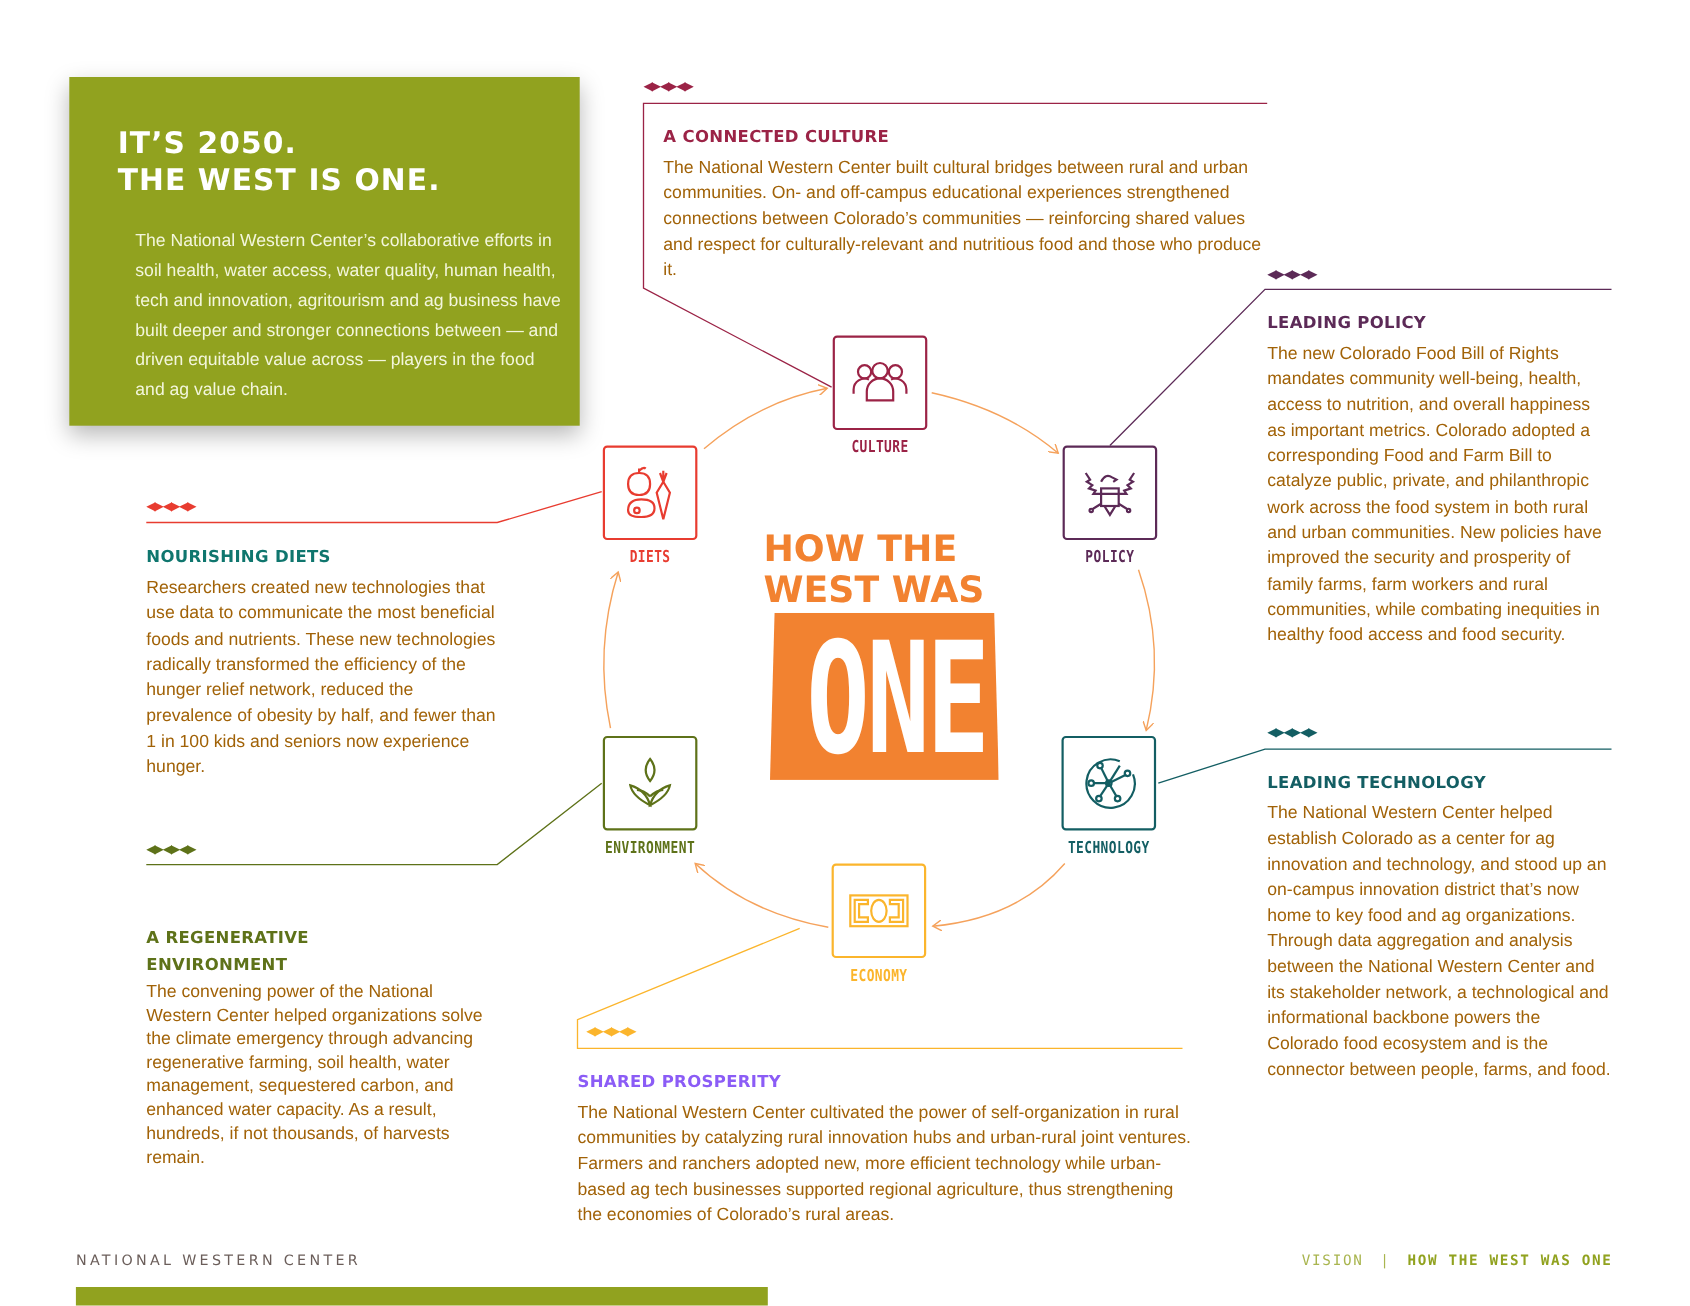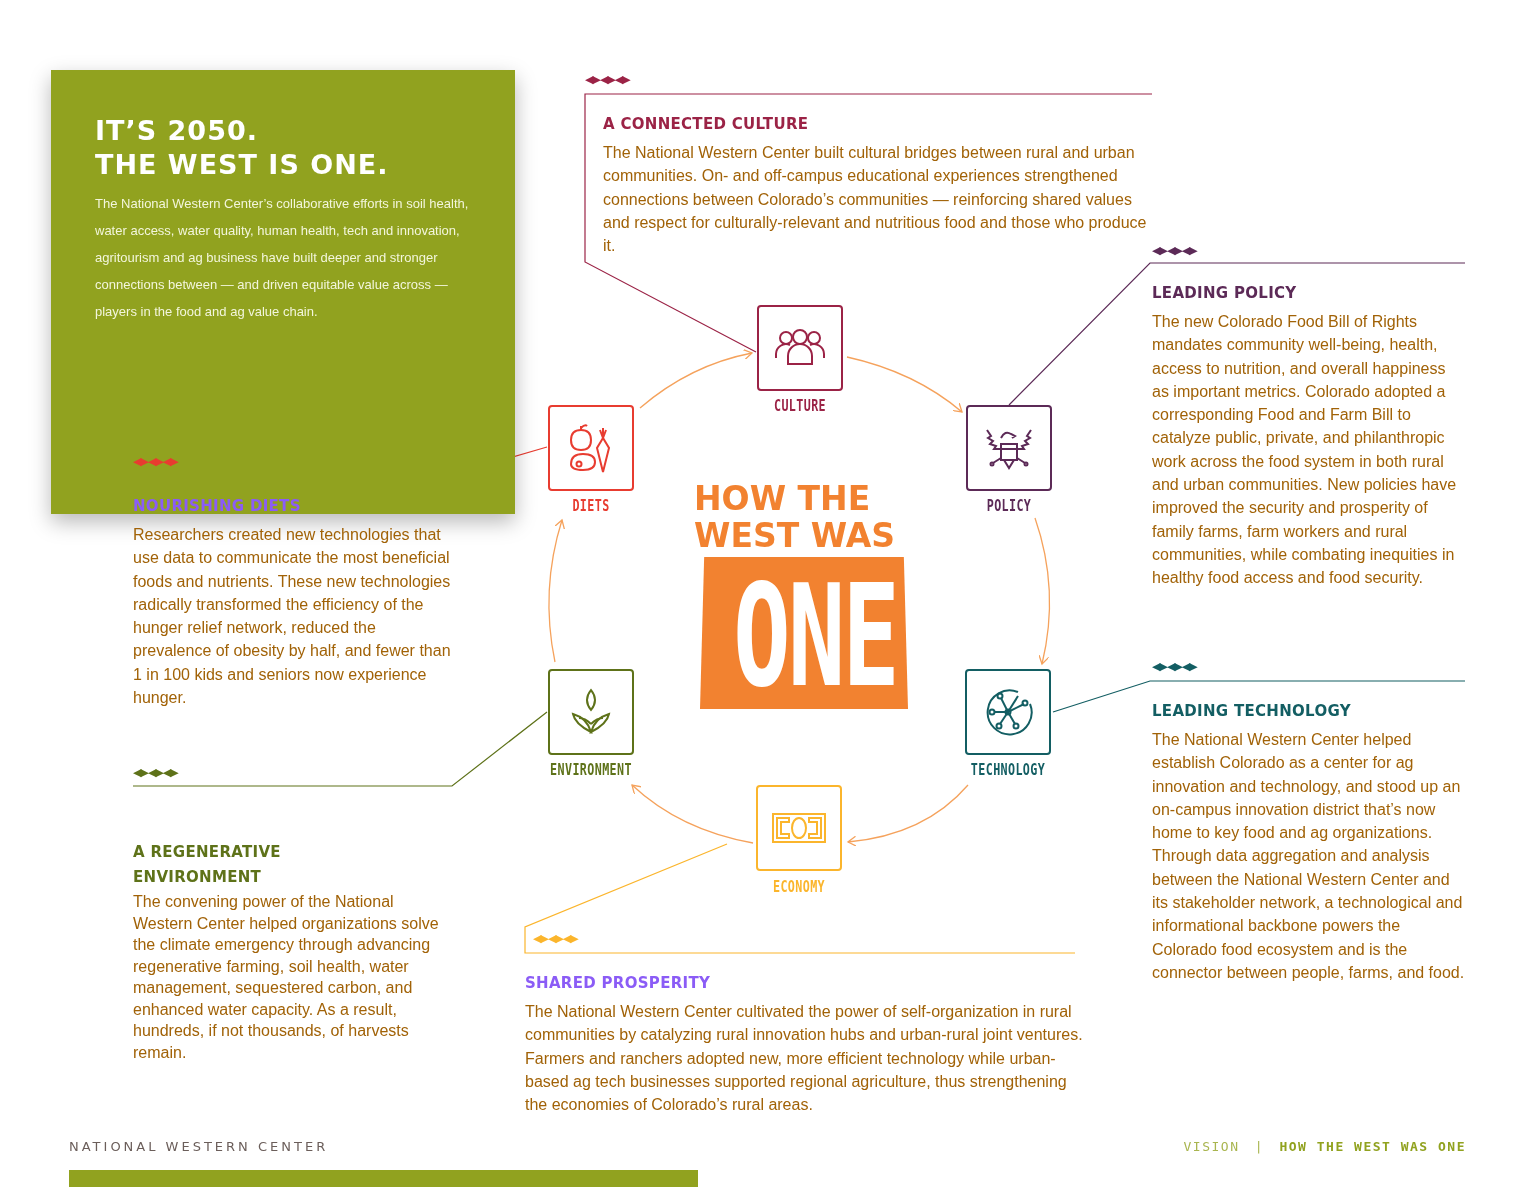--- a/index.html
+++ b/index.html
@@ -1,20 +1,20 @@
 <!DOCTYPE html>
 <html><head>
 <meta charset="utf-8">
 <style>
   html,body{margin:0;padding:0;background:#ffffff;}
   body{width:1536px;height:1187px;position:relative;overflow:hidden;font-family:"Liberation Sans",sans-serif;}
   .abs{position:absolute;}
-  .intro{left:51px;top:70px;width:464px;height:444px;background:#91a21f;box-shadow:0 8px 20px rgba(0,0,0,0.28);}
+  .intro{left:63px;top:70px;width:464px;height:317px;background:#91a21f;box-shadow:0 8px 20px rgba(0,0,0,0.28);}
   .intro h1{position:absolute;left:44px;top:44px;margin:0;color:#fff;font-family:"DejaVu Sans",sans-serif;font-weight:bold;font-size:27px;line-height:34px;letter-spacing:1px;}
-  .intro p{position:absolute;left:44px;top:120px;width:390px;margin:0;color:#f3f6dc;font-size:13px;line-height:27px;}
+  .intro p{position:absolute;left:44px;top:120px;width:390px;margin:16px;color:#f3f6dc;font-size:16px;line-height:27px;}
   .section h2{margin:0;font-family:"DejaVu Sans",sans-serif;font-weight:bold;font-size:15px;line-height:25px;letter-spacing:0.3px;}
   .section p{margin:4px 0 0 0;color:#a16207;font-size:16px;line-height:23.3px;}
   .arrows{font-size:11px;letter-spacing:-1px;line-height:14px;}
   .node{position:absolute;width:86px;height:86px;border:2px solid;border-radius:4px;box-sizing:border-box;background:#fff;}
   .node svg{position:absolute;left:13px;top:13px;width:56px;height:56px;}
   .nlabel{position:absolute;font-family:"DejaVu Sans Mono",monospace;font-weight:bold;font-size:15px;text-align:center;transform:scaleX(0.78);letter-spacing:0.5px;}
   .center-title{left:694px;top:480px;width:222px;text-align:left;color:#f28230;font-family:"DejaVu Sans",sans-serif;font-weight:bold;font-size:33px;line-height:37px;}
   .one-box{left:700px;top:557px;width:208px;height:152px;background:#f28230;clip-path:polygon(2% 0,98% 0,100% 100%,0 100%);}
   .one-text{position:absolute;left:0;top:10px;width:208px;text-align:center;color:#fff;font-family:"DejaVu Sans Mono",monospace;font-weight:bold;font-size:140px;line-height:140px;transform:scaleX(0.68);letter-spacing:-4px;}
   .footer-left{left:69px;top:1139px;color:#6b5e5a;font-family:"DejaVu Sans",sans-serif;font-weight:normal;font-size:13px;letter-spacing:3px;}
@@ -88,21 +88,21 @@
 </div>
 
 <div class="abs arrows" style="left:1152px;top:659px;color:#135e63;">◀▶◀▶◀▶</div>
 <div class="abs section" style="left:1152px;top:699px;width:316px;">
   <h2 style="color:#135e63;">LEADING TECHNOLOGY</h2>
   <p>The National Western Center helped establish Colorado as a center for ag innovation and technology, and stood up an on-campus innovation district that’s now home to key food and ag organizations. Through data aggregation and analysis between the National Western Center and its stakeholder network, a technological and informational backbone powers the Colorado food ecosystem and is the connector between people, farms, and food.</p>
 </div>
 
 <div class="abs arrows" style="left:133px;top:454px;color:#e83c30;">◀▶◀▶◀▶</div>
 <div class="abs section" style="left:133px;top:494px;width:320px;">
-  <h2 style="color:#8b5cf6;">NOURISHING DIETS</h2>
+  <h2 style="color:#0f766e;">NOURISHING DIETS</h2>
   <p>Researchers created new technologies that use data to communicate the most beneficial foods and nutrients. These new technologies radically transformed the efficiency of the hunger relief network, reduced the prevalence of obesity by half, and fewer than 1 in 100 kids and seniors now experience hunger.</p>
 </div>
 
 <div class="abs arrows" style="left:133px;top:765px;color:#5e7219;">◀▶◀▶◀▶</div>
 <div class="abs section" style="left:133px;top:804px;width:310px;margin-top:36px;">
   <h2 style="color:#5e7219;">
     <span>A REGENERATIVE</span><br>
     <span>ENVIRONMENT</span>
   </h2>
   <p style="margin-top:1px;line-height:21.5px;">The convening power of the National Western Center helped organizations solve the climate emergency through advancing regenerative farming, soil health, water management, sequestered carbon, and enhanced water capacity. As a result, hundreds, if not thousands, of harvests remain.</p>

